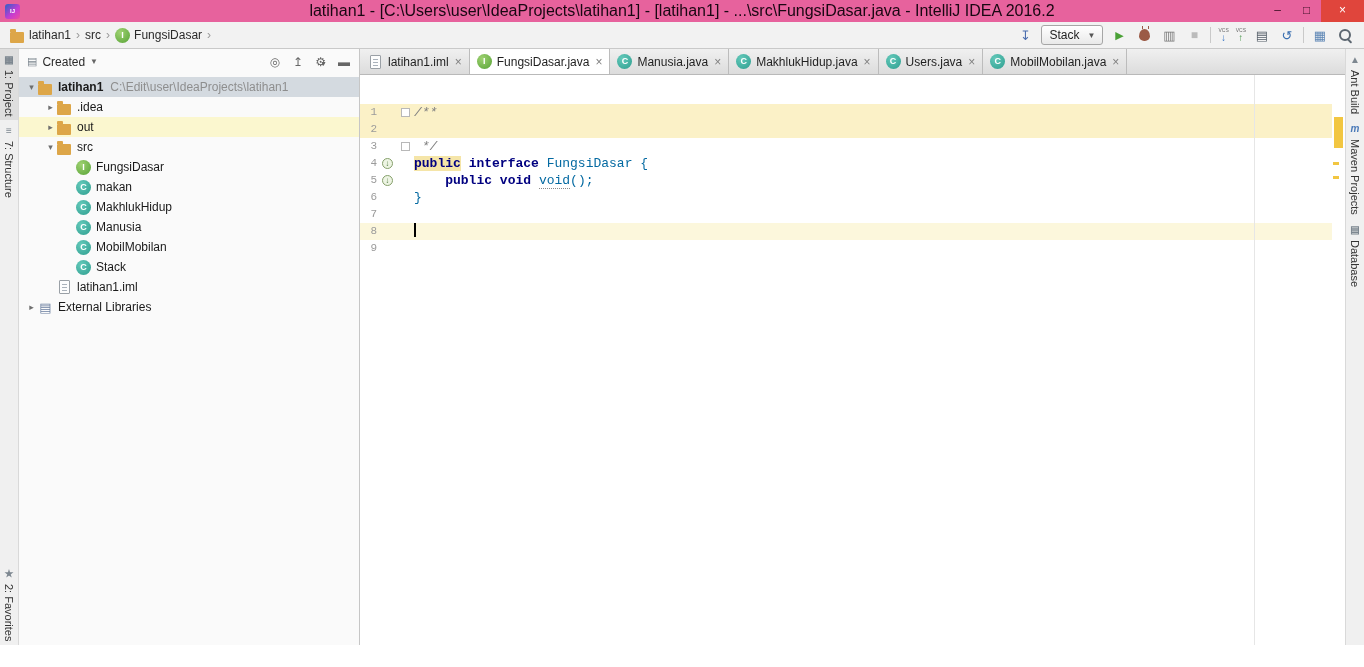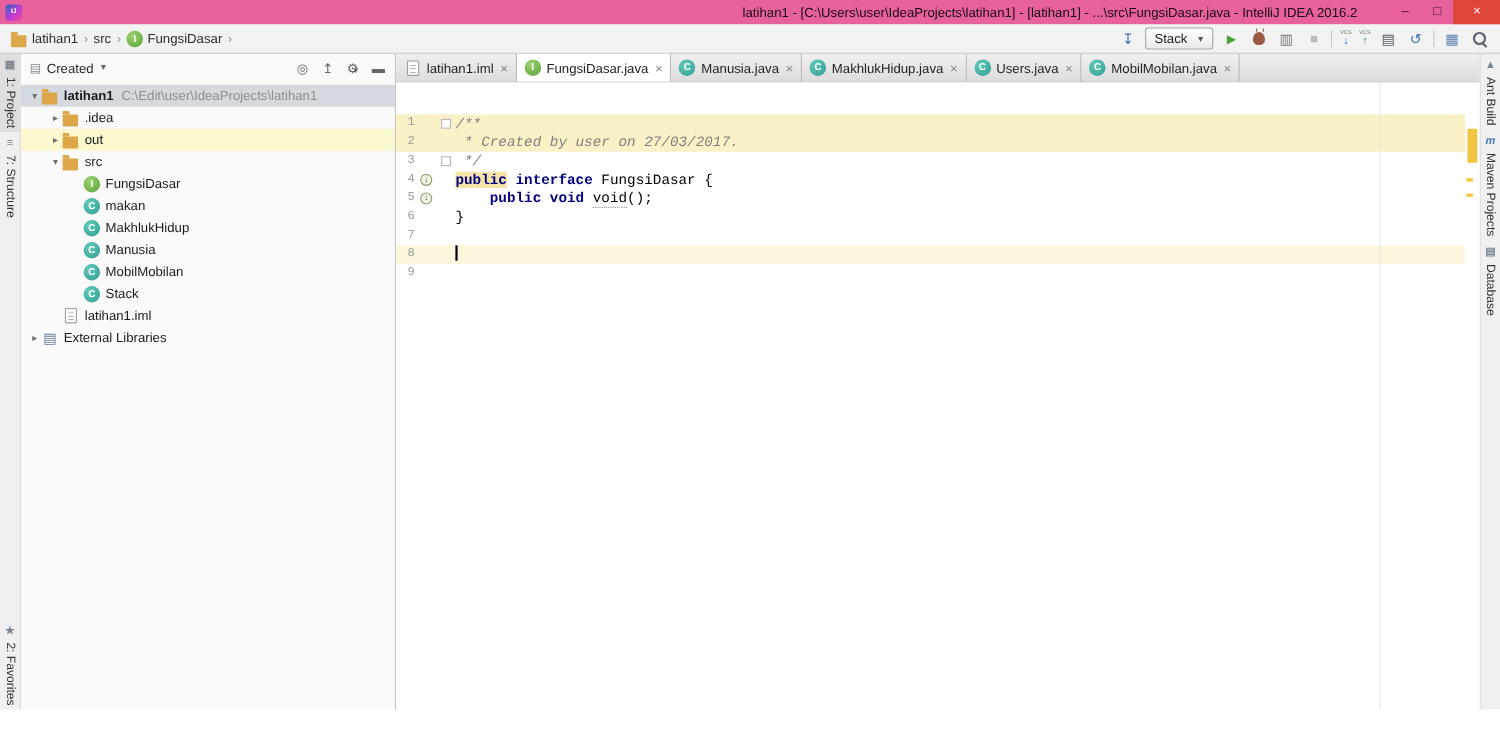--- a/index.html
+++ b/index.html
@@ -4,21 +4,21 @@
 <style>
   * { box-sizing: border-box; margin: 0; padding: 0; }
   body { font-family: "Liberation Sans", sans-serif; background: #fff; }
   .window { width: 1364px; height: 667px; overflow: hidden; position: relative; background: #fff; font-family: "Liberation Sans", sans-serif; }
 
   
   .titlebar { height: 22px; background: #e7629d; display: flex; align-items: center; position: relative; padding-left: 5px; }
   .logo { width: 15px; height: 15px; border-radius: 3px; flex: none;
           background: linear-gradient(135deg, #2963c4, #c23bd4 55%, #ef4aa1); color: #fff;
           font: bold 6px/15px "Liberation Sans", sans-serif; text-align: center; }
-  .win-title { position: absolute; left: 130px; right: 130px; text-align: right; font-size: 12px; color: #190712; white-space: nowrap; overflow: hidden; }
+  .win-title { position: absolute; left: 130px; right: 130px; text-align: center; font-size: 16px; color: #190712; white-space: nowrap; overflow: hidden; }
   .win-controls { margin-left: auto; display: flex; height: 22px; }
   .wbtn { width: 29px; text-align: center; line-height: 21px; font-size: 12px; color: #42132a; }
   .wbtn-close { background: #e0453c; color: #fff; width: 43px; }
 
   
   .menubar { height: 22px; background: #f2f2f2; border-bottom: 1px solid #e1e1e1; display: flex; align-items: center; padding-left: 3px; font-size: 12px; color: #1a1a1a; }
   .menu-item { padding: 0 8px; line-height: 21px; }
 
   
   .toolbar { height: 27px; background: #f2f2f2; border-bottom: 1px solid #c9c9c9; display: flex; align-items: center; justify-content: space-between; padding: 0 10px; }
@@ -106,21 +106,21 @@
   .eline.bg-changed { background: #fbf1c7; }
   .eline.bg-current { background: #fcf7dc; }
   .gutter { width: 54px; flex: none; display: flex; align-items: center; }
   .lnum { width: 17px; text-align: right; color: #9b9b9b; font-size: 11px; font-family: "Liberation Mono", monospace; }
   .gslot { width: 21px; display: flex; justify-content: center; }
   .fslot { width: 14px; display: flex; justify-content: center; }
   .impl-ic { width: 11px; height: 11px; border-radius: 50%; border: 1px solid #86a06b; background: #edf4e3;
              color: #49753a; font-size: 8px; line-height: 10px; text-align: center; }
   .fold-box { width: 9px; height: 9px; border: 1px solid #b8b8b8; background: #fff; }
   .code { white-space: pre; font-size: 13px; color: #000; }
-  .tok-plain { color: #000000; }
+  .tok-plain { color: #0369a1; }
   .tok-keyword { color: #000080; font-weight: bold; }
   .tok-comment { color: #7f7f7f; font-style: italic; }
   .tok-warnbg { background: #f5e5a8; }
   .tok-u { border-bottom: 1px dotted #8a8a8a; }
   .caret { display: inline-block; width: 2px; height: 14px; background: #000; vertical-align: -2px; }
   .margin-guide { position: absolute; top: 0; bottom: 0; left: 894px; width: 1px; background: #e6e6e6; }
   .error-stripe { position: absolute; top: 0; right: 0; bottom: 0; width: 13px; background: #fff; }
   .es-mark-1 { position: absolute; top: 42px; left: 2px; width: 9px; height: 31px; background: #f2c641; }
   .es-mark-2 { position: absolute; top: 87px; left: 1px; width: 6px; height: 3px; background: #f2c641; }
   .es-mark-3 { position: absolute; top: 101px; left: 1px; width: 6px; height: 3px; background: #f2c641; }
@@ -347,21 +347,20 @@
                 </span>
               </div>
               <div class="code"><span class="tok-comment">/**</span></div>
             </div>
             <div class="eline bg-changed">
               <div class="gutter">
                 <span class="lnum">2</span>
                 <span class="gslot"></span>
                 <span class="fslot"></span>
               </div>
-              <div class="code"><span class="tok-comment"> * Created by user on 27/03/2017.</span></div>
             </div>
             <div class="eline">
               <div class="gutter">
                 <span class="lnum">3</span>
                 <span class="gslot"></span>
                 <span class="fslot">
                   <span class="fold-box"></span>
                 </span>
               </div>
               <div class="code"><span class="tok-comment"> */</span></div>

